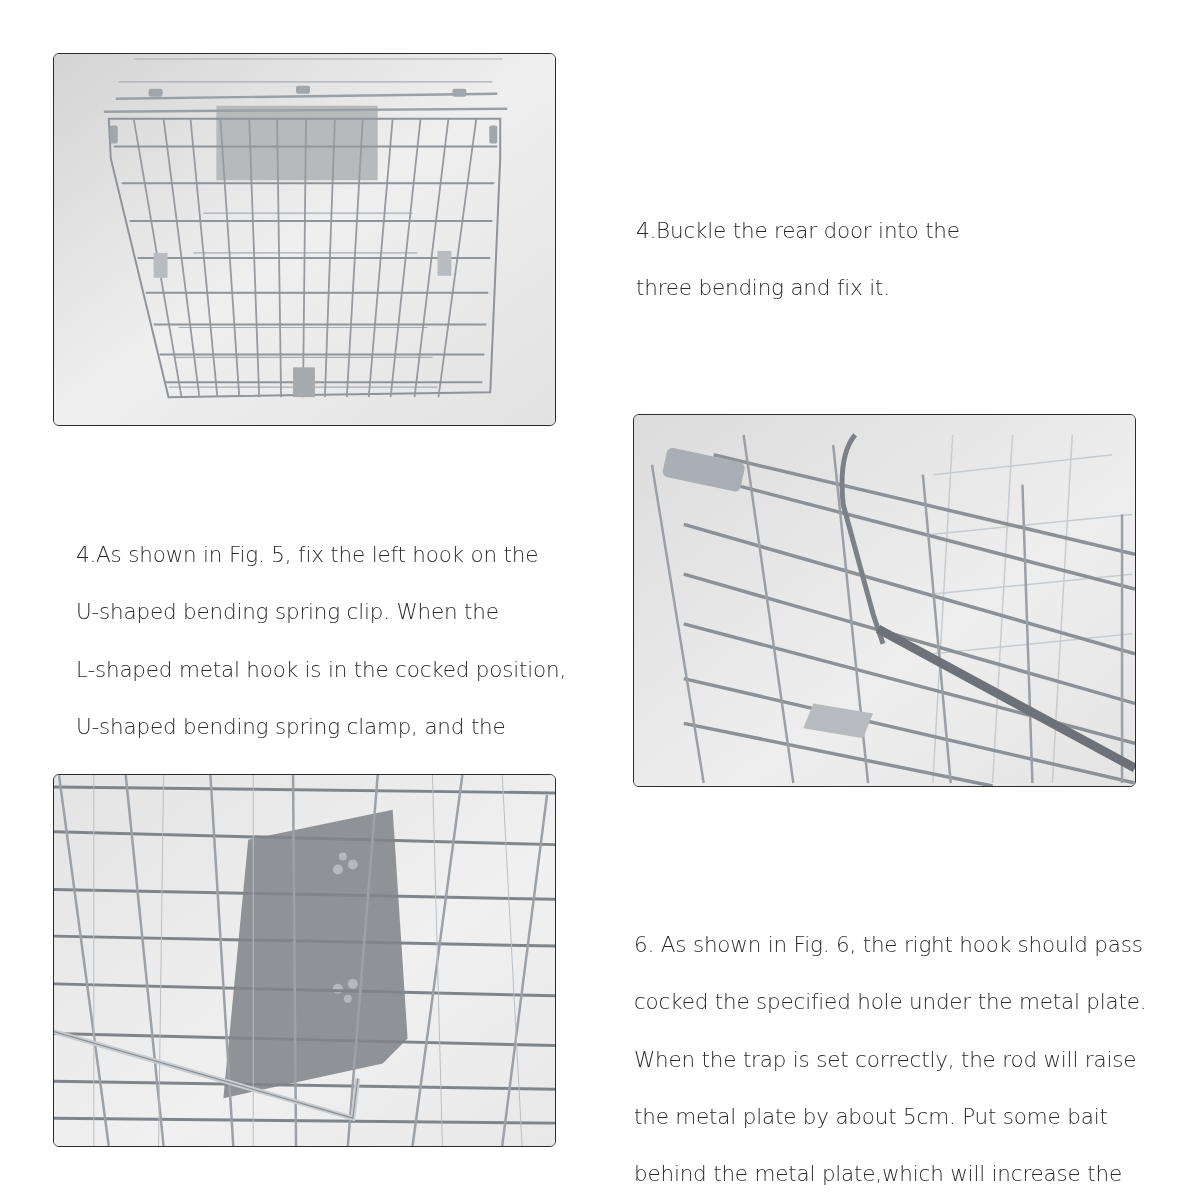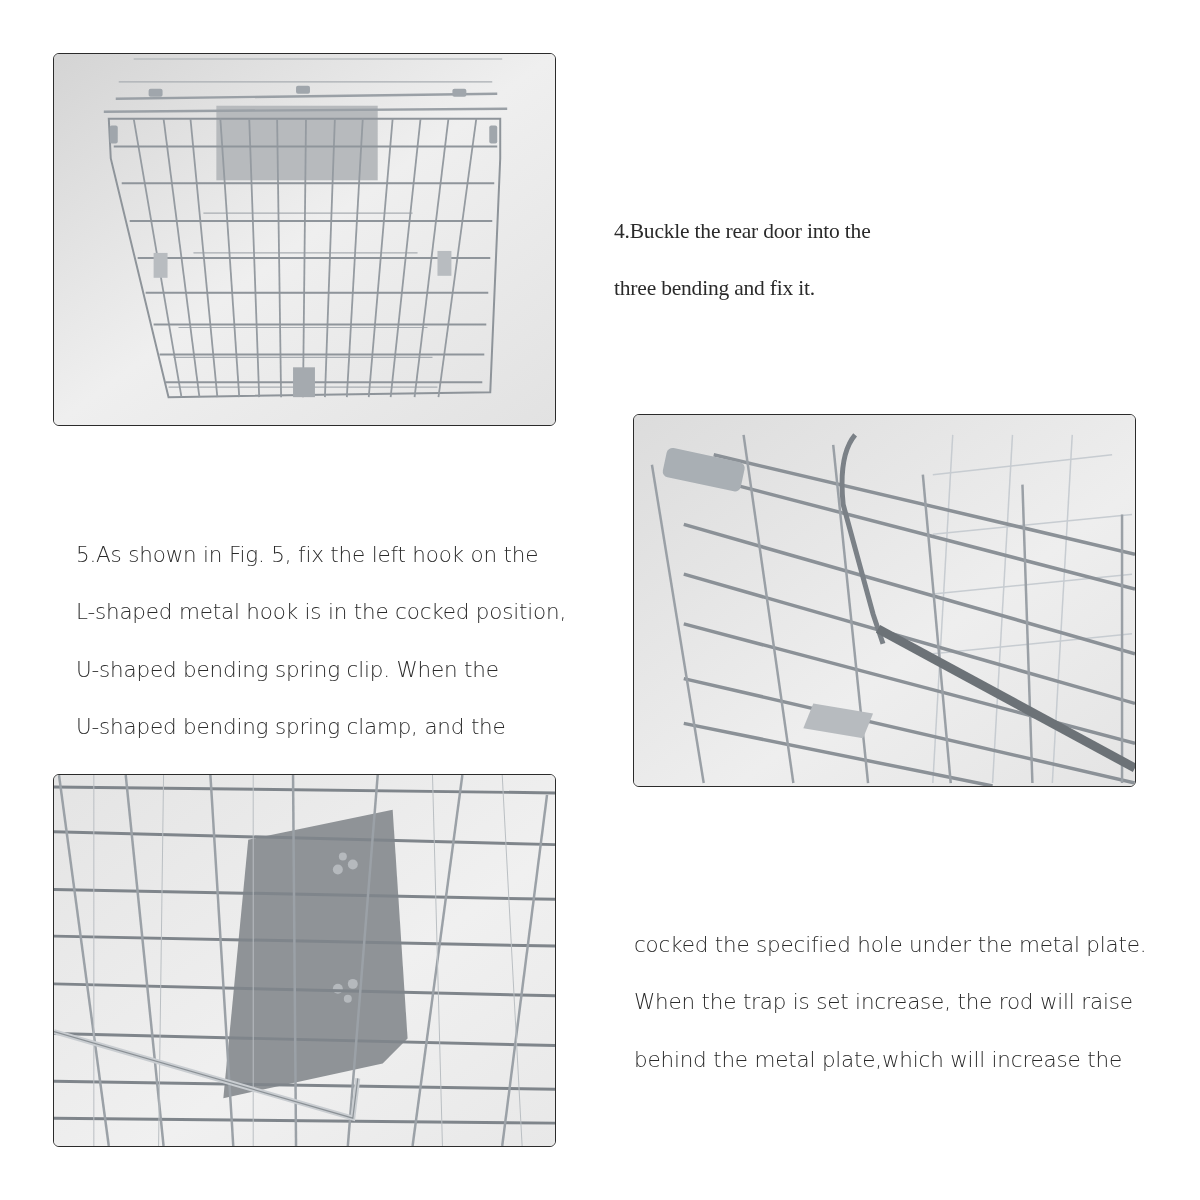--- a/index.html
+++ b/index.html
@@ -34,21 +34,21 @@
 
     .caption {
       position: absolute;
       font-size: 21.5px;
       line-height: 28.7px;
       letter-spacing: -0.2px;
       color: #2a2a2a;
       white-space: pre-line;
       font-weight: 300;
     }
-    #step-4 { left: 614px; top: 188px; width: 540px; font-family: Liberation Serif, serif; }
+    #step-4 { left: 636px; top: 188px; width: 540px; }
     #step-5 { left: 76px;  top: 512px; width: 520px; }
     #step-6 { left: 634px; top: 902px; width: 560px; }
     .line { display: block; white-space: nowrap; }
   </style>
 </head>
 <body>
 
 <div class="photo" id="photo-1">
   <svg viewBox="0 0 503 373" preserveAspectRatio="none">
     <defs>
@@ -124,23 +124,23 @@
     <rect x="240" y="315" width="22" height="30" fill="#a5aaaf"></rect>
   </svg>
 </div>
 
 <div class="caption" id="step-4">
   <span class="line">4.Buckle the rear door into the</span>
   <span class="line">three bending and fix it.</span>
 </div>
 
 <div class="caption" id="step-5">
-  <span class="line">5.As shown in Fig. 5, fix the left hook on the</span>
+  <span class="line">4.As shown in Fig. 5, fix the left hook on the</span>
+  <span class="line">U-shaped bending spring clip.  When the</span>
   <span class="line">L-shaped metal hook is in the cocked position,</span>
-  <span class="line">U-shaped bending spring clip.  When the</span>
   <span class="line">U-shaped bending spring clamp, and the</span>
   <span class="line">l-shaped metal hook will be on the door.</span>
 </div>
 
 <div class="photo" id="photo-2">
   <svg viewBox="0 0 503 373" preserveAspectRatio="none">
     <defs>
       <linearGradient id="bg2" x1="0" y1="0" x2="1" y2="1">
         <stop offset="0" stop-color="#dcdcdc"></stop>
         <stop offset="0.6" stop-color="#eeeeee"></stop>
@@ -238,17 +238,19 @@
       <line x1="380" y1="0" x2="390" y2="373"></line>
       <line x1="450" y1="0" x2="470" y2="373"></line>
     </g>
 
     <path d="M0 258 L300 345 L305 305" stroke="#c9cdd1" stroke-width="5" fill="none"></path>
     <path d="M0 258 L300 345 L305 305" stroke="#8b9196" stroke-width="1.2" fill="none"></path>
   </svg>
 </div>
 
 <div class="caption" id="step-6">
+  <span class="line">6. As shown in Fig. 6, the right hook should pass</span>
   <span class="line">cocked the specified hole under the metal plate.</span>
-  <span class="line">When the trap is set increase, the rod will raise</span>
+  <span class="line">When the trap is set correctly, the rod will raise</span>
+  <span class="line">the metal plate by about 5cm. Put some bait</span>
   <span class="line">behind the metal plate,which will increase the</span>
   
 </div>
 
 </body></html>

